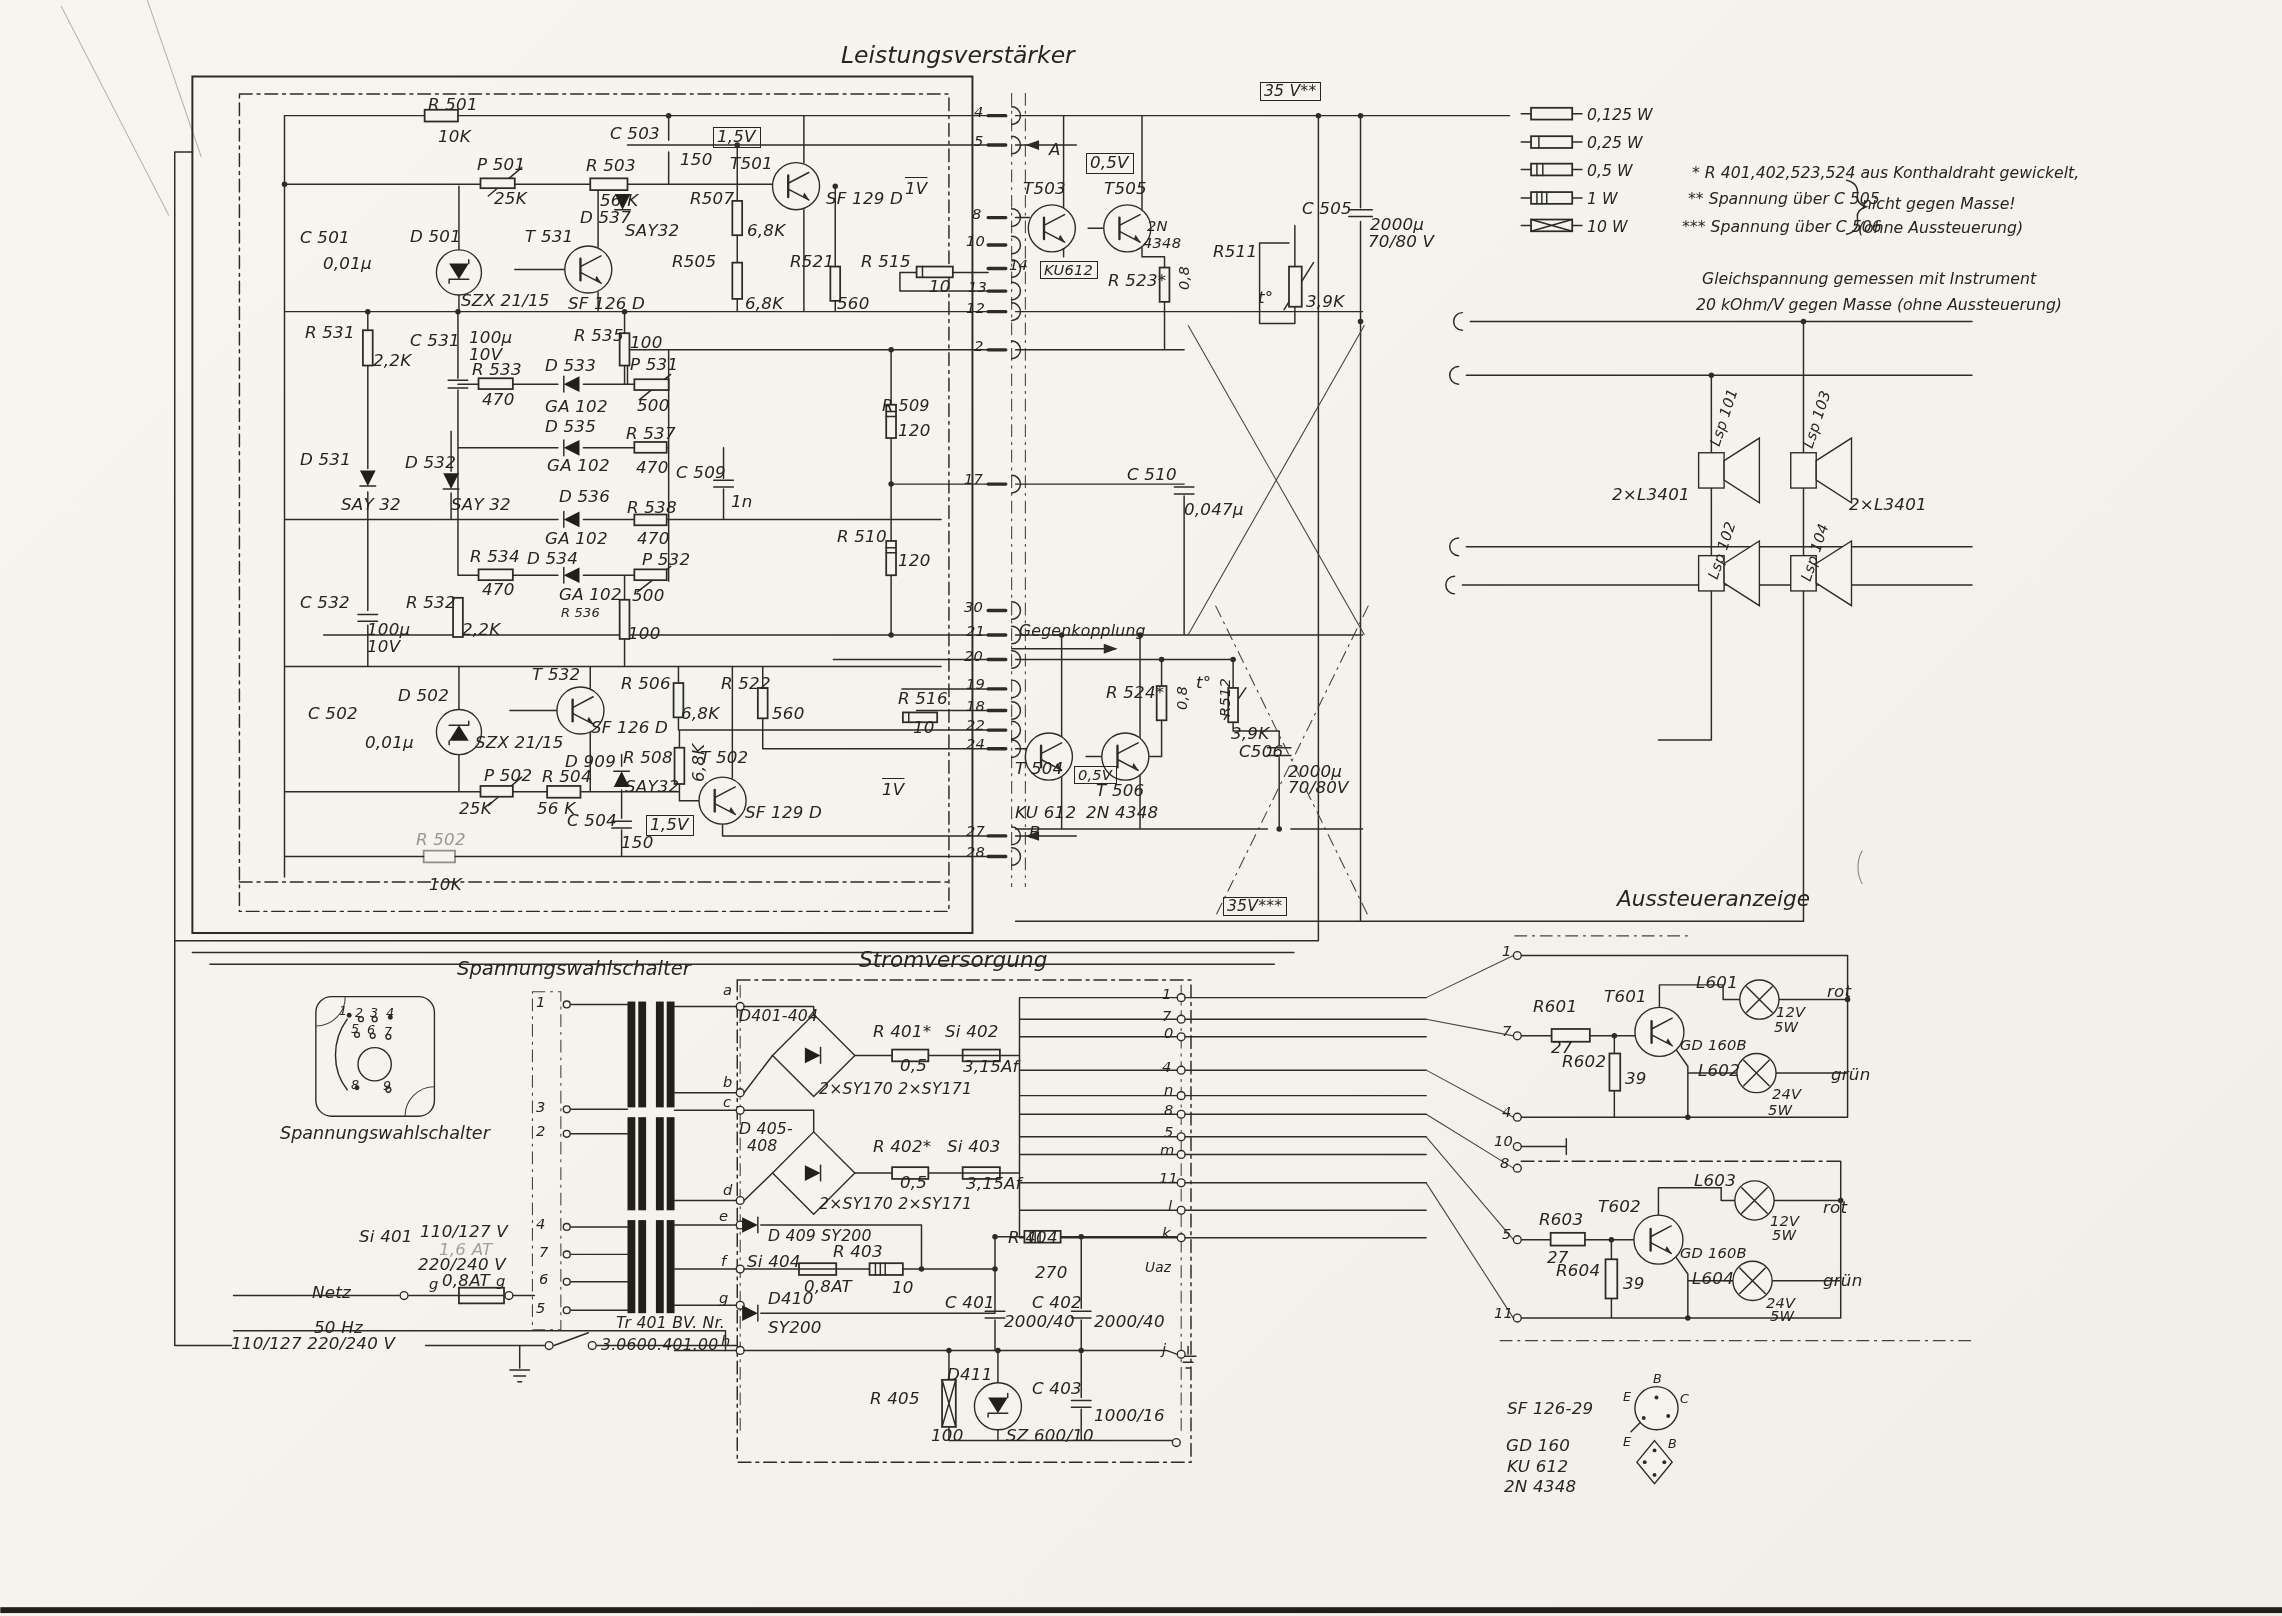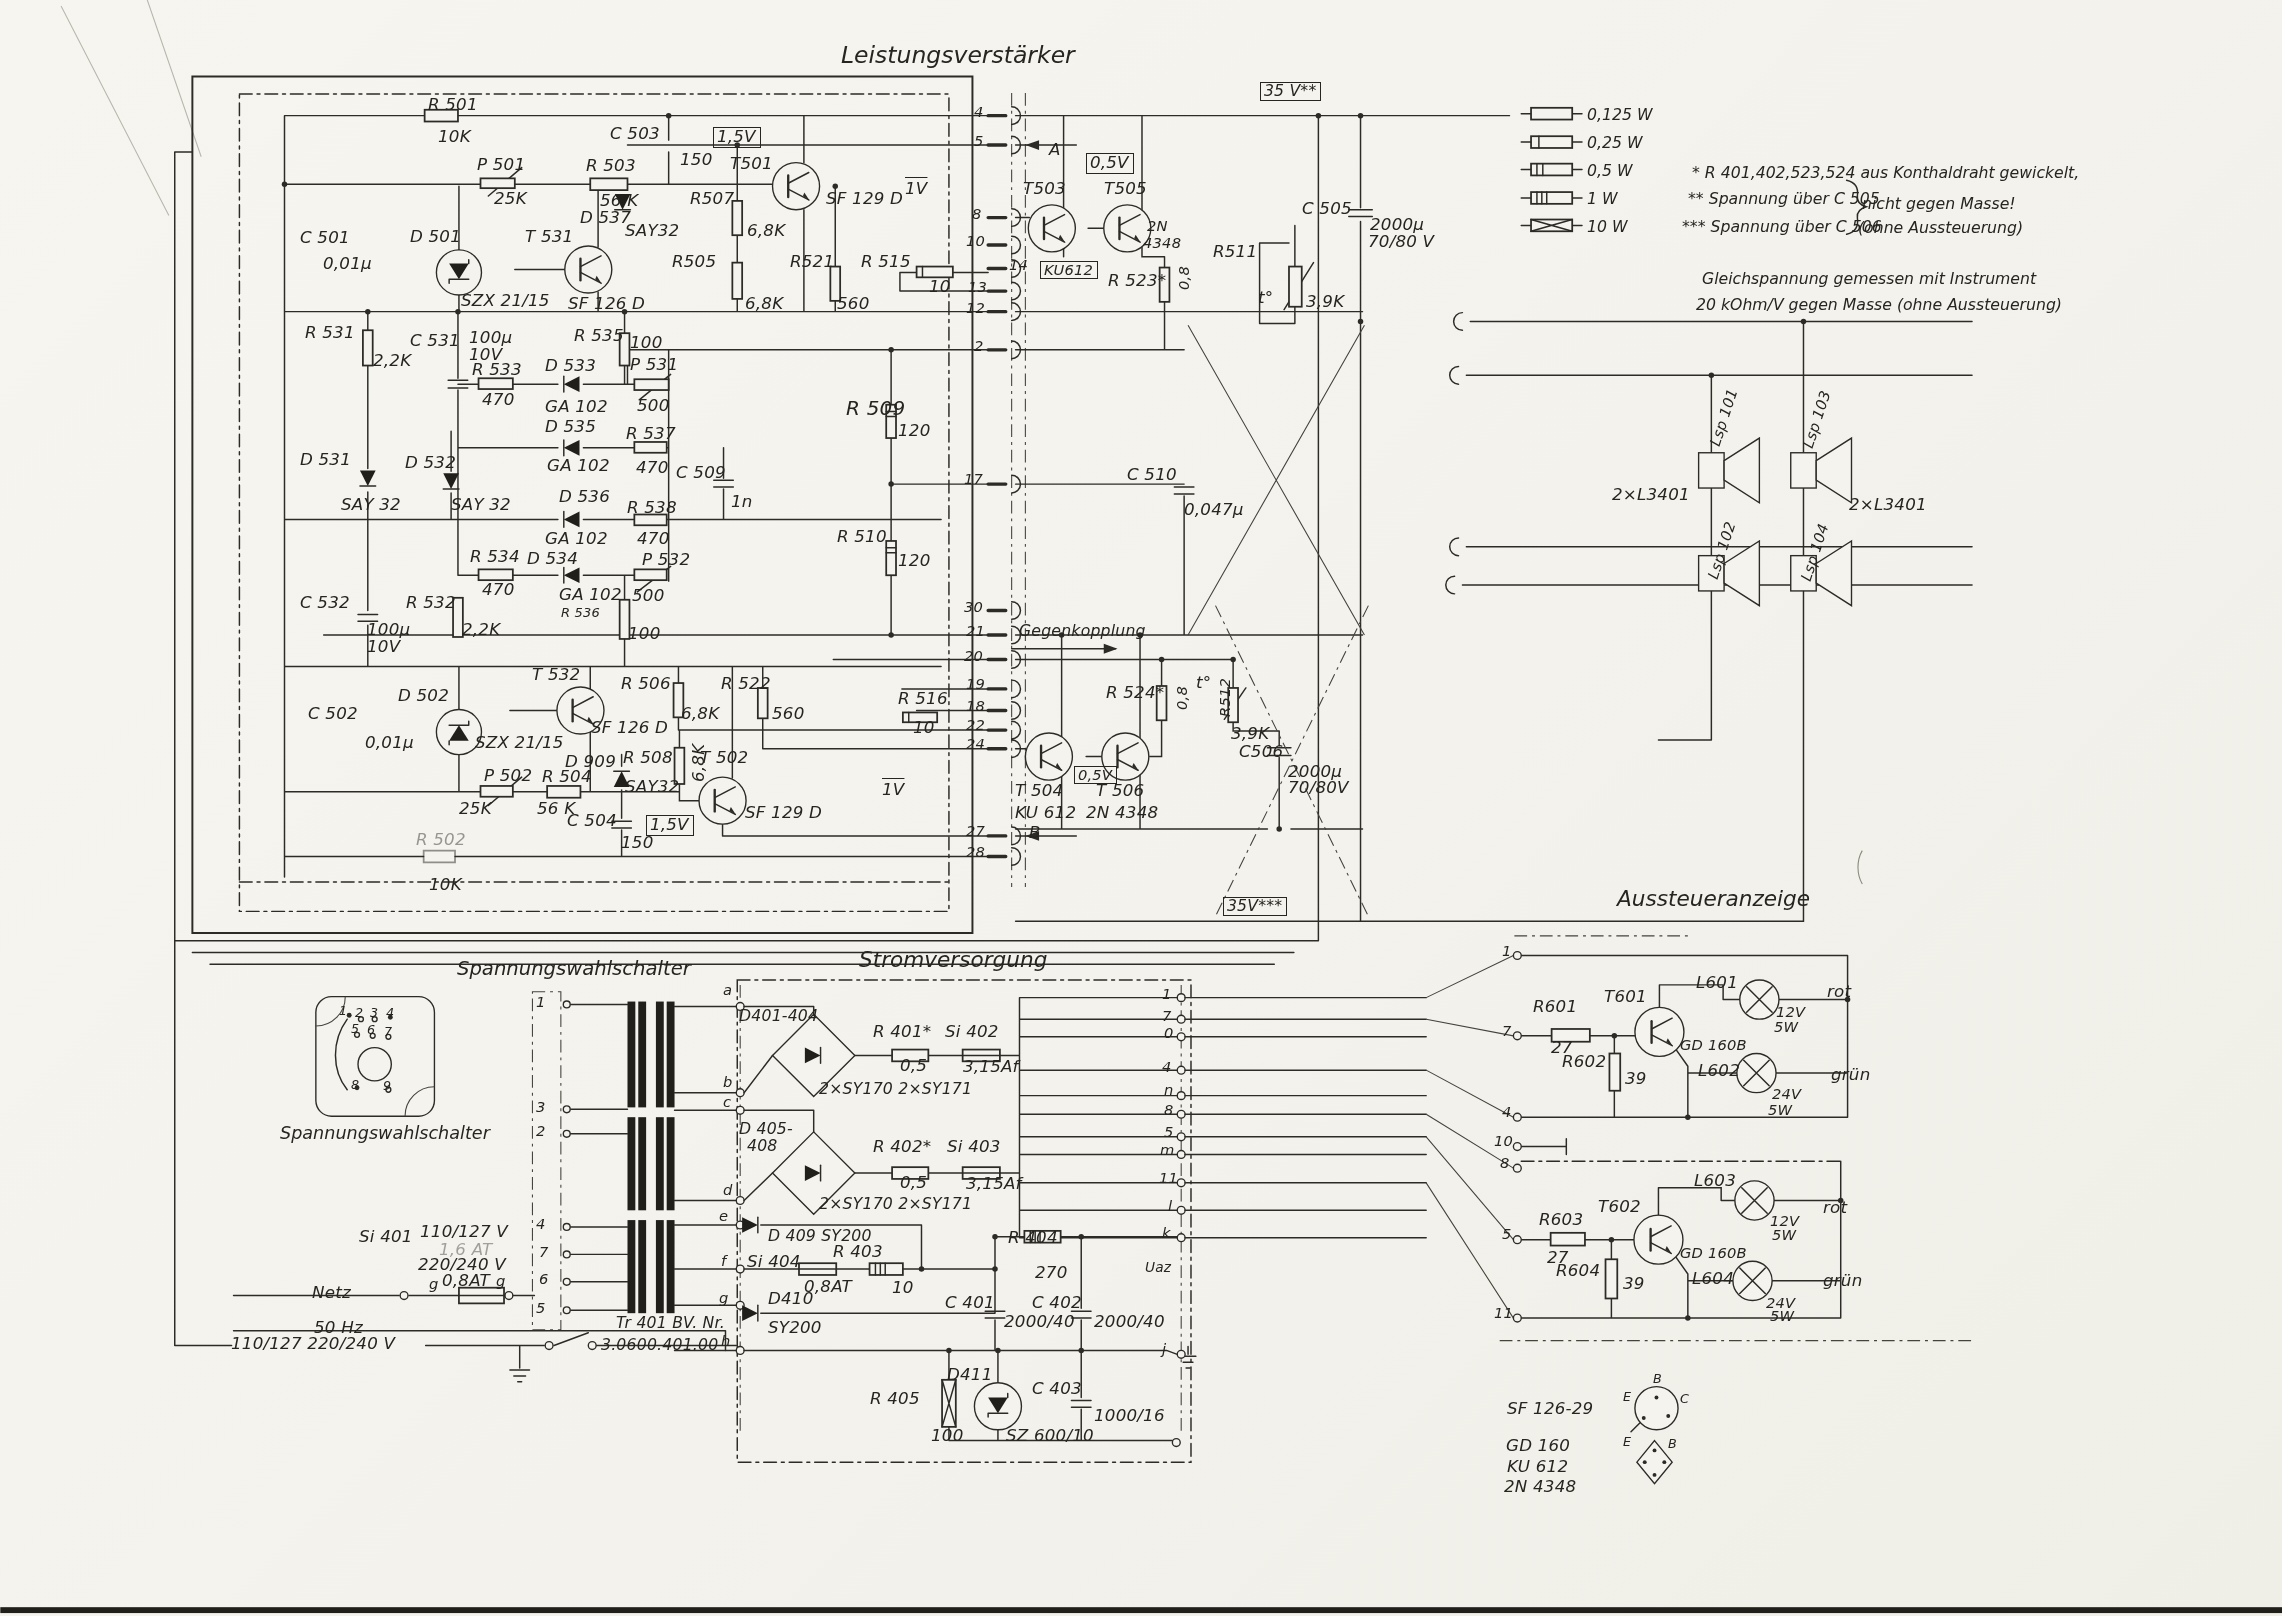--- a/index.html
+++ b/index.html
@@ -571,21 +571,21 @@
       <span class="lbl" style="left: 623px; top: 749px; font-size: 16.7px;">R 508</span>
       <span class="lbl" style="left: 690px; top: 782px; font-size: 16.7px; transform: rotate(-90deg);">6,8K</span>
       <span class="lbl" style="left: 567px; top: 812px; font-size: 16.7px;">C 504</span>
       <span class="lbl" style="left: 621px; top: 834px; font-size: 16.7px;">150</span>
       <span class="lbl bx" style="left: 646px; top: 815px; font-size: 16.7px;">1,5V</span>
       <span class="lbl" style="left: 700px; top: 749px; font-size: 16.7px;">T 502</span>
       <span class="lbl" style="left: 745px; top: 804px; font-size: 16.7px;">SF 129 D</span>
       <span class="lbl ov" style="left: 882px; top: 781px; font-size: 16.7px;">1V</span>
       <span class="lbl" style="left: 416px; top: 831px; font-size: 16.7px; opacity: 0.45;">R 502</span>
       <span class="lbl" style="left: 429px; top: 876px; font-size: 16.7px;">10K</span>
-      <span class="lbl" style="left: 846px; top: 398px; font-size: 20px; text-align: right;">R 509</span>
+      <span class="lbl" style="left: 882px; top: 398px; font-size: 16px; text-align: right;">R 509</span>
       <span class="lbl" style="left: 898px; top: 422px; font-size: 16.7px;">120</span>
       <span class="lbl" style="left: 837px; top: 528px; font-size: 16.7px;">R 510</span>
       <span class="lbl" style="left: 898px; top: 552px; font-size: 16.7px;">120</span>
       <span class="lbl" style="left: 898px; top: 690px; font-size: 16.7px;">R 516</span>
       <span class="lbl" style="left: 913px; top: 719px; font-size: 16.7px;">10</span>
       <span class="lbl" style="left: 974px; top: 104px; font-size: 14.7px;">4</span>
       <span class="lbl" style="left: 974px; top: 133px; font-size: 14.7px;">5</span>
       <span class="lbl" style="left: 972px; top: 206px; font-size: 14.7px;">8</span>
       <span class="lbl" style="left: 966px; top: 233px; font-size: 14.7px;">10</span>
       <span class="lbl" style="left: 1009px; top: 257px; font-size: 14.7px;">14</span>
@@ -615,21 +615,21 @@
       <span class="lbl" style="left: 1176px; top: 290px; font-size: 14.7px; transform: rotate(-90deg);">0,8</span>
       <span class="lbl" style="left: 1213px; top: 243px; font-size: 16.7px;">R511</span>
       <span class="lbl" style="left: 1258px; top: 289px; font-size: 16.7px;">t°</span>
       <span class="lbl" style="left: 1306px; top: 293px; font-size: 16.7px;">3,9K</span>
       <span class="lbl" style="left: 1302px; top: 200px; font-size: 16.7px;">C 505</span>
       <span class="lbl" style="left: 1370px; top: 216px; font-size: 16.7px;">2000µ</span>
       <span class="lbl" style="left: 1368px; top: 233px; font-size: 16.7px;">70/80 V</span>
       <span class="lbl bx" style="left: 1260px; top: 82px; font-size: 15.7px;">35 V**</span>
       <span class="lbl" style="left: 1127px; top: 466px; font-size: 16.7px;">C 510</span>
       <span class="lbl" style="left: 1184px; top: 501px; font-size: 16.7px;">0,047µ</span>
-      <span class="lbl" style="left: 1015px; top: 782px; font-size: 16.7px;">T 504</span>
+      <span class="lbl" style="left: 1015px; top: 760px; font-size: 16.7px;">T 504</span>
       <span class="lbl" style="left: 1015px; top: 804px; font-size: 16.7px;">KU 612</span>
       <span class="lbl" style="left: 1096px; top: 782px; font-size: 16.7px;">T 506</span>
       <span class="lbl" style="left: 1086px; top: 804px; font-size: 16.7px;">2N 4348</span>
       <span class="lbl bx" style="left: 1074px; top: 766px; font-size: 14.7px;">0,5V</span>
       <span class="lbl" style="left: 1106px; top: 684px; font-size: 16.7px;">R 524*</span>
       <span class="lbl" style="left: 1174px; top: 710px; font-size: 14.7px; transform: rotate(-90deg);">0,8</span>
       <span class="lbl" style="left: 1196px; top: 674px; font-size: 16.7px;">t°</span>
       <span class="lbl" style="left: 1217px; top: 717px; font-size: 14.7px; transform: rotate(-90deg);">R512</span>
       <span class="lbl" style="left: 1231px; top: 725px; font-size: 16.7px;">3,9K</span>
       <span class="lbl" style="left: 1239px; top: 743px; font-size: 16.7px;">C506</span>

